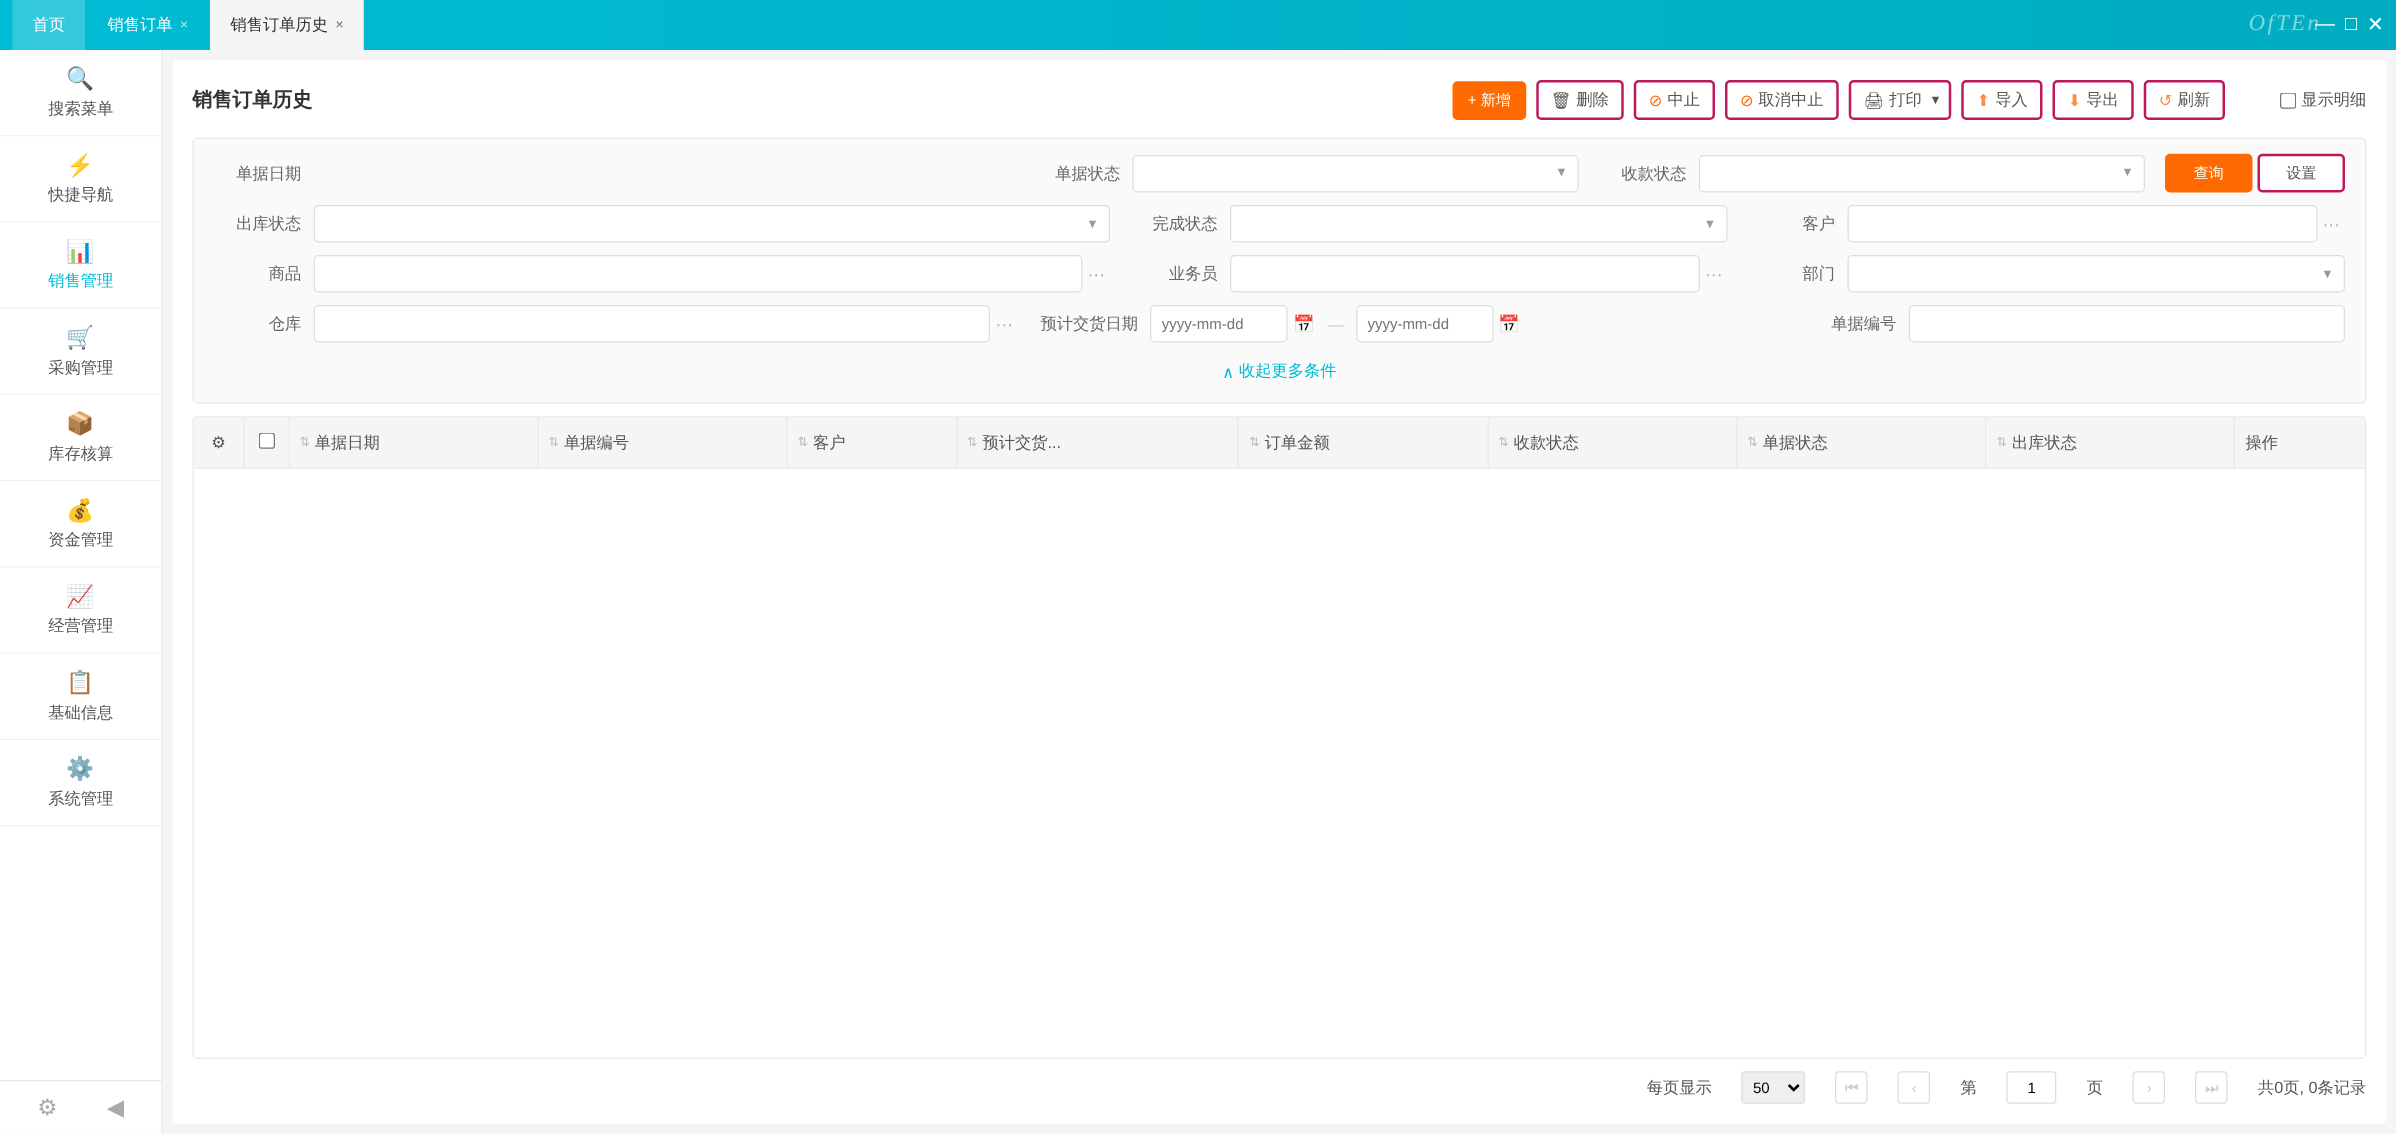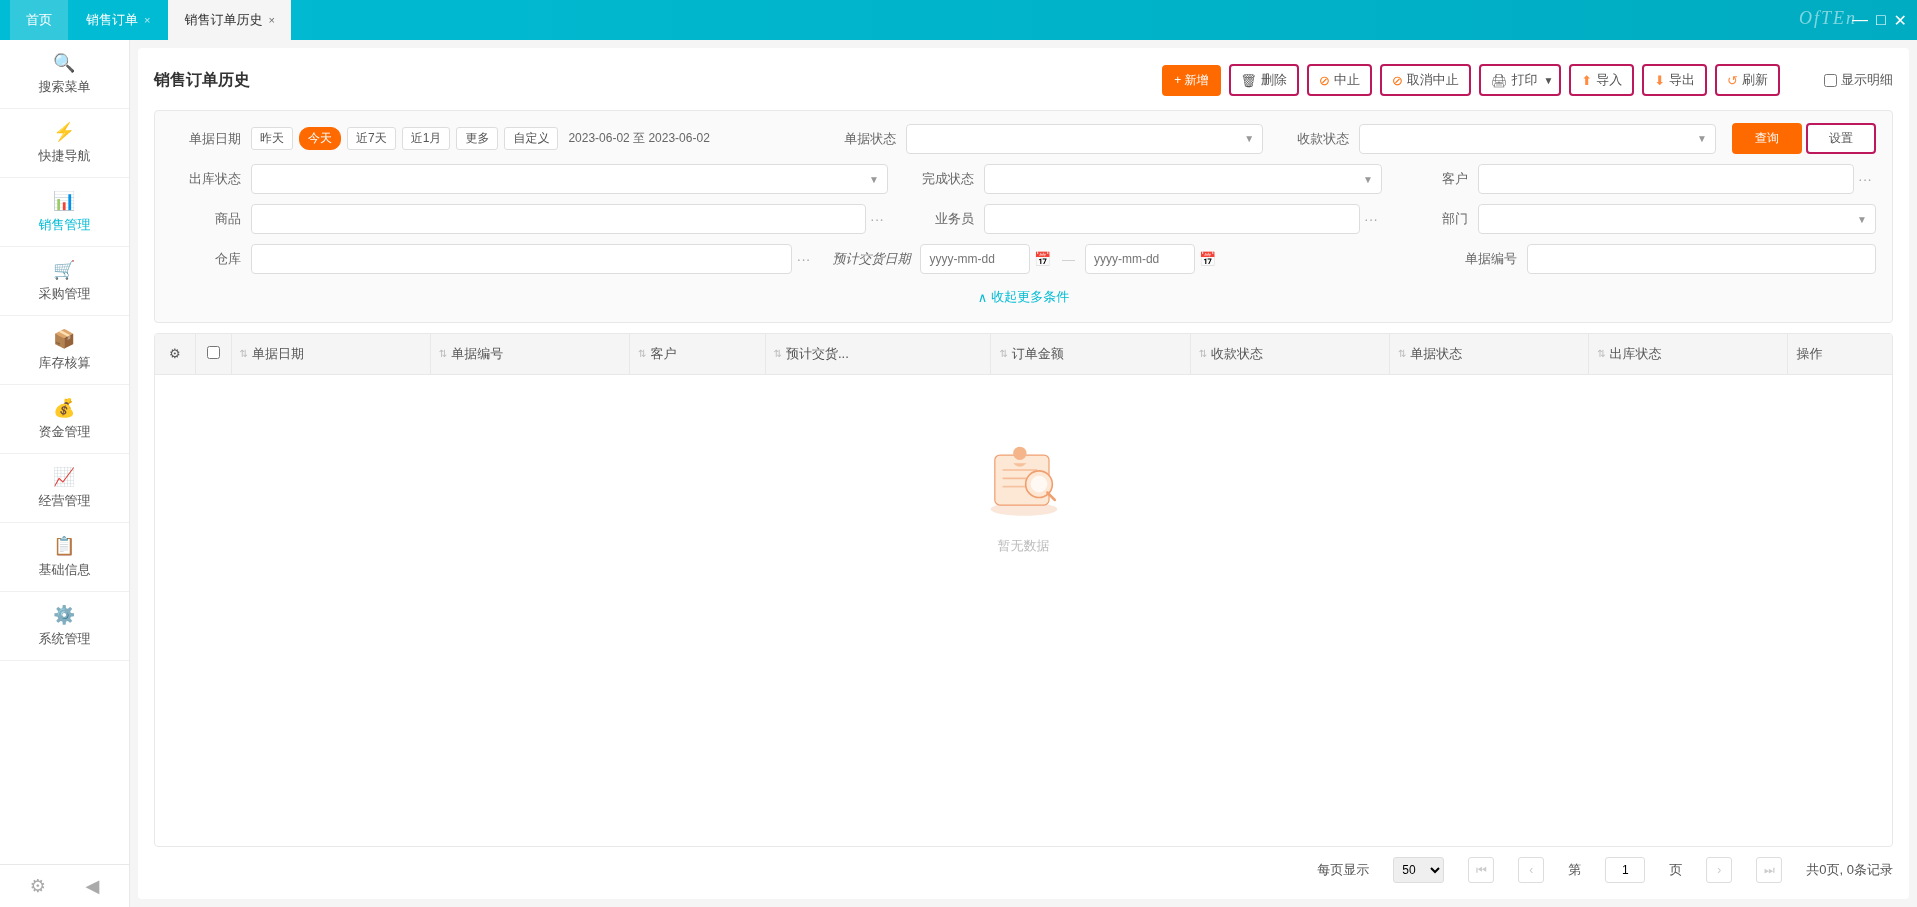--- a/index.html
+++ b/index.html
@@ -470,29 +470,20 @@
           </div>
         </div>
       </div>
 
       <div class="filter-area">
 
         <div class="filter-row">
 
           <div style="display:flex;align-items:center;flex:1.5;">
             <span class="filter-label">单据日期</span>
-            <div style="display:flex;align-items:center;gap:6px;">
-              <span class="date-quick-btn">昨天</span>
-              <span class="date-quick-btn active">今天</span>
-              <span class="date-quick-btn">近7天</span>
-              <span class="date-quick-btn">近1月</span>
-              <span class="date-quick-btn">更多</span>
-              <span class="date-quick-btn">自定义</span>
-              <span class="date-range">2023-06-02 至 2023-06-02</span>
-            </div>
           </div>
 
           <div style="display:flex;align-items:center;flex:1;">
             <span class="filter-label">单据状态</span>
             <div class="filter-select">
               <span style="color:#ccc;"></span>
               <span class="filter-select-arrow">▼</span>
             </div>
           </div>
 
@@ -560,21 +551,21 @@
 
         <div class="filter-row">
           <div style="display:flex;align-items:center;flex:1.5;">
             <span class="filter-label">仓库</span>
             <div style="flex:1;display:flex;align-items:center;">
               <input class="filter-input" style="flex: 1 1 0%;">
               <span class="ellipsis-btn">···</span>
             </div>
           </div>
           <div style="display:flex;align-items:center;flex:1.4;margin-left:16px;">
-            <span class="filter-label" style="width:90px;font-style:italic;">预计交货日期</span>
+            <span class="filter-label" style="width:90px;">预计交货日期</span>
             <div style="display:flex;align-items:center;gap:4px;flex:1;">
               <input class="date-input" placeholder="yyyy-mm-dd" style="">
               <span class="date-icon">📅</span>
               <span class="filter-separator">—</span>
               <input class="date-input" placeholder="yyyy-mm-dd" style="">
               <span class="date-icon">📅</span>
             </div>
           </div>
           <div style="display:flex;align-items:center;flex:1;margin-left:16px;">
             <span class="filter-label">单据编号</span>
@@ -648,41 +639,20 @@
               </th>
               <th>
                 <span>操作</span>
               </th>
             </tr>
           </thead>
           <tbody>
           </tbody>
         </table>
 
-        <div class="empty-state">
-          <svg class="empty-icon" viewBox="0 0 120 100" xmlns="http://www.w3.org/2000/svg">
-
-            <ellipse cx="60" cy="85" rx="40" ry="8" fill="#f5d0b5" opacity="0.5"></ellipse>
-
-            <rect x="25" y="20" width="65" height="60" rx="6" fill="#fde8d6"></rect>
-            <rect x="25" y="20" width="65" height="60" rx="6" fill="none" stroke="#f0a070" stroke-width="1.5"></rect>
-
-            <line x1="35" y1="38" x2="75" y2="38" stroke="#f0a070" stroke-width="2" stroke-linecap="round" opacity="0.6"></line>
-            <line x1="35" y1="48" x2="70" y2="48" stroke="#f0a070" stroke-width="2" stroke-linecap="round" opacity="0.6"></line>
-            <line x1="35" y1="58" x2="65" y2="58" stroke="#f0a070" stroke-width="2" stroke-linecap="round" opacity="0.5"></line>
-
-            <circle cx="78" cy="55" r="16" fill="#fde8d6" stroke="#f0a070" stroke-width="2"></circle>
-            <circle cx="78" cy="55" r="10" fill="white" opacity="0.7"></circle>
-            <line x1="88" y1="65" x2="97" y2="74" stroke="#f0a070" stroke-width="3" stroke-linecap="round"></line>
-
-            <circle cx="55" cy="18" r="8" fill="#f5b58b"></circle>
-            <path d="M47 30 Q55 38 63 30" fill="#f5b58b" opacity="0.8"></path>
-          </svg>
-          <span>暂无数据</span>
-        </div>
       </div>
 
       <div class="pagination">
         <span>每页显示</span>
         <select class="pagination-select">
           <option value="10">10</option>
           <option value="20">20</option>
           <option value="50" selected="">50</option>
           <option value="100">100</option>
         </select>

